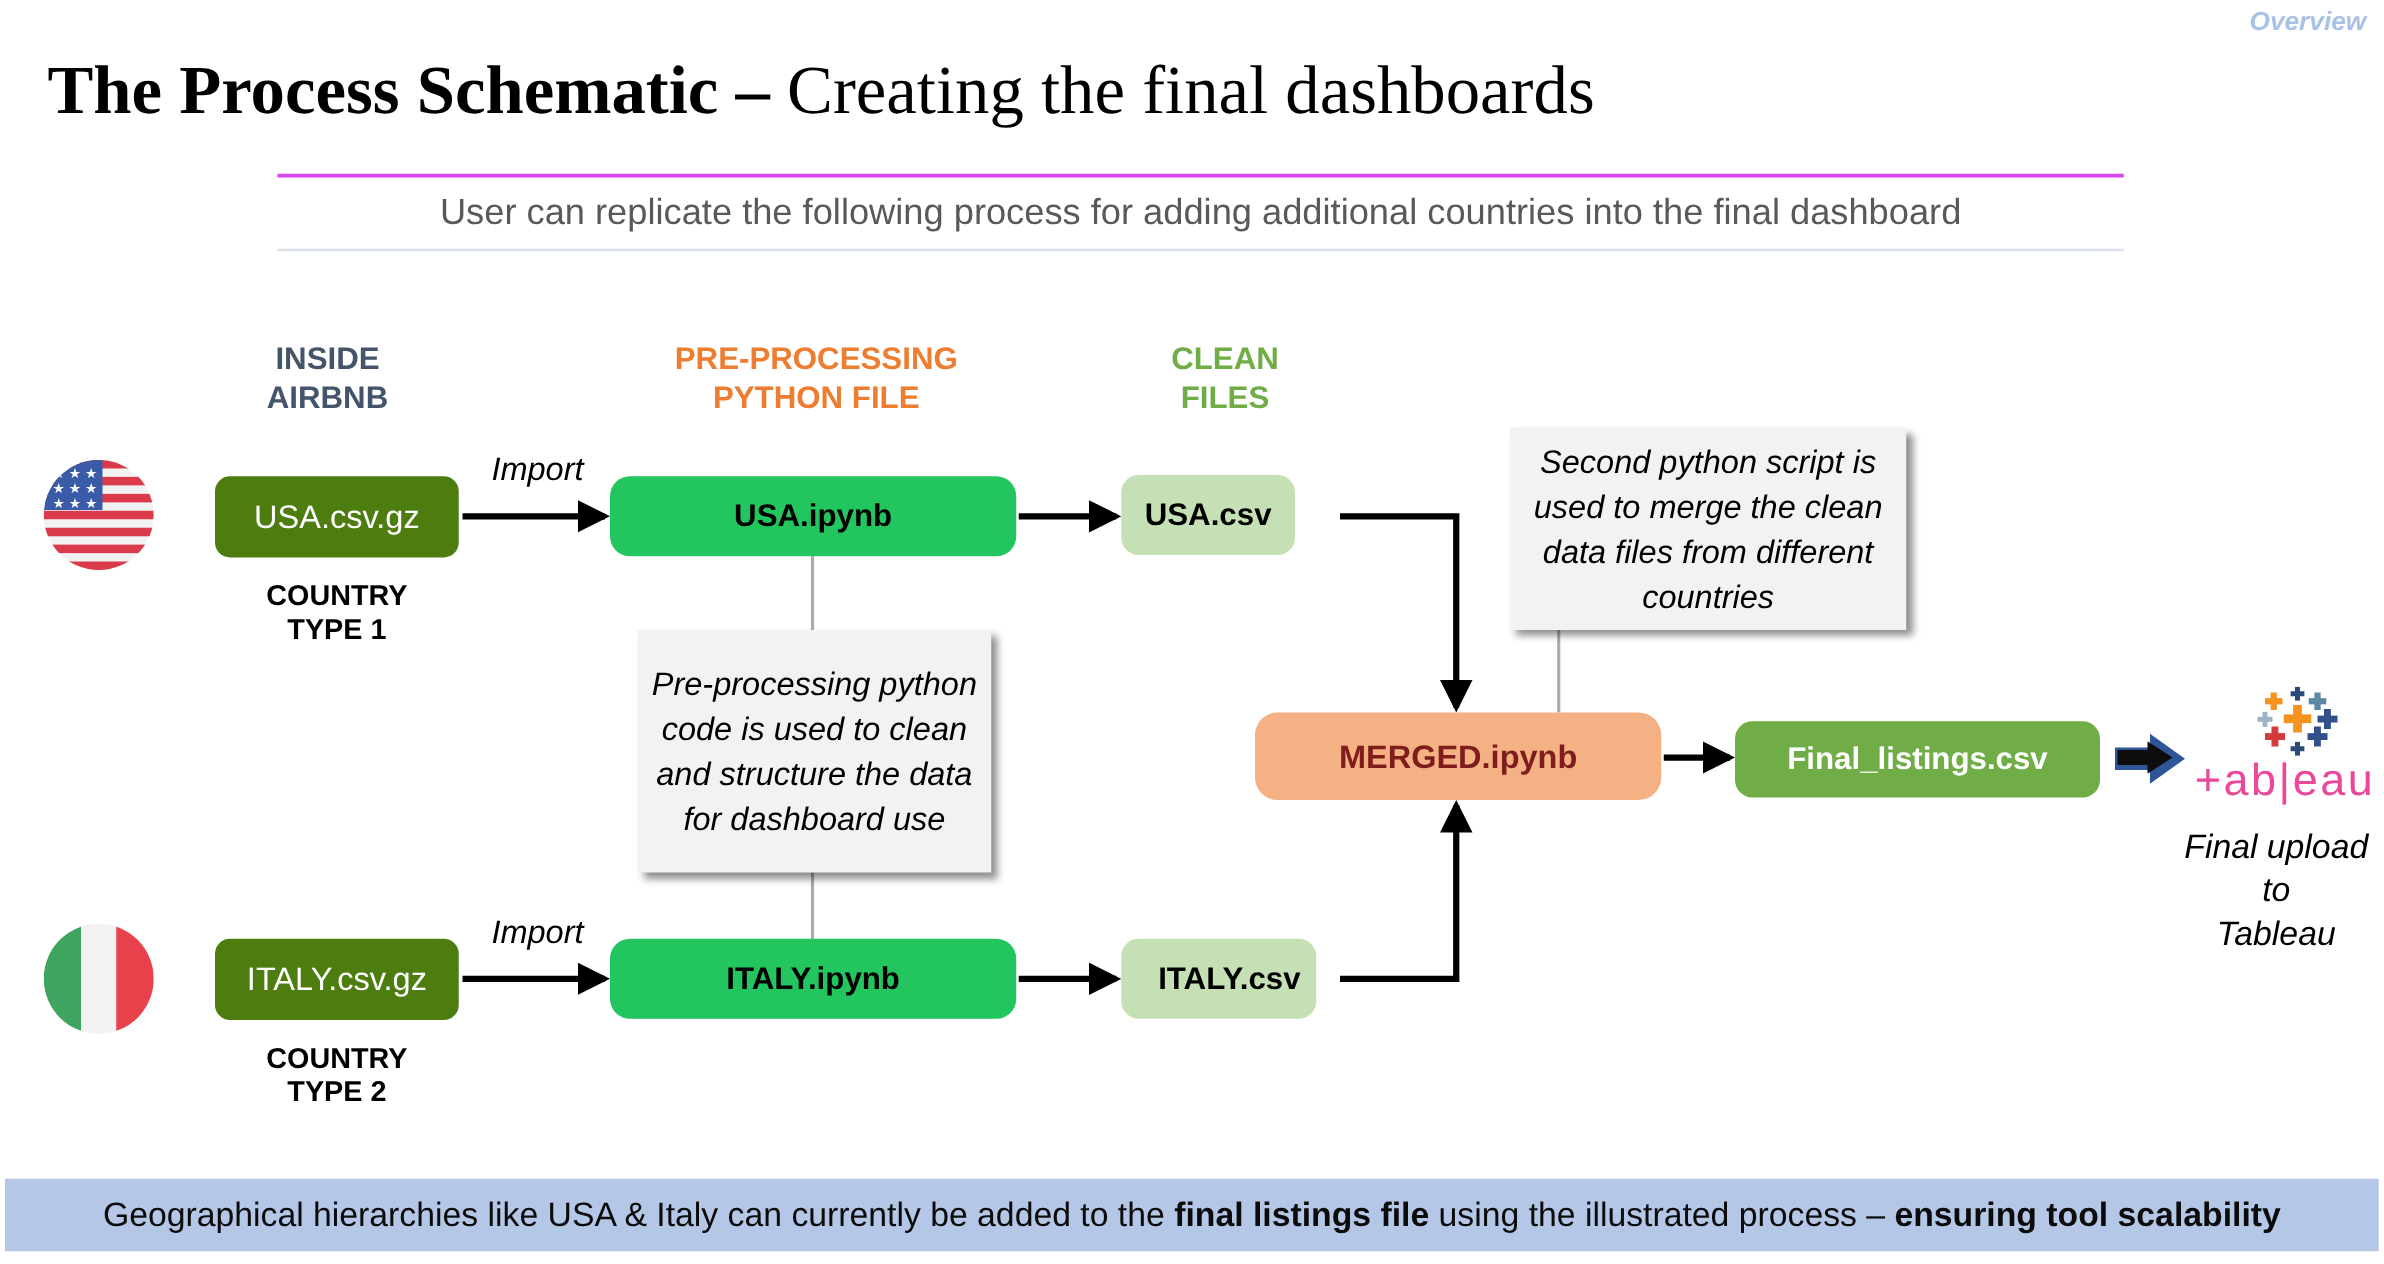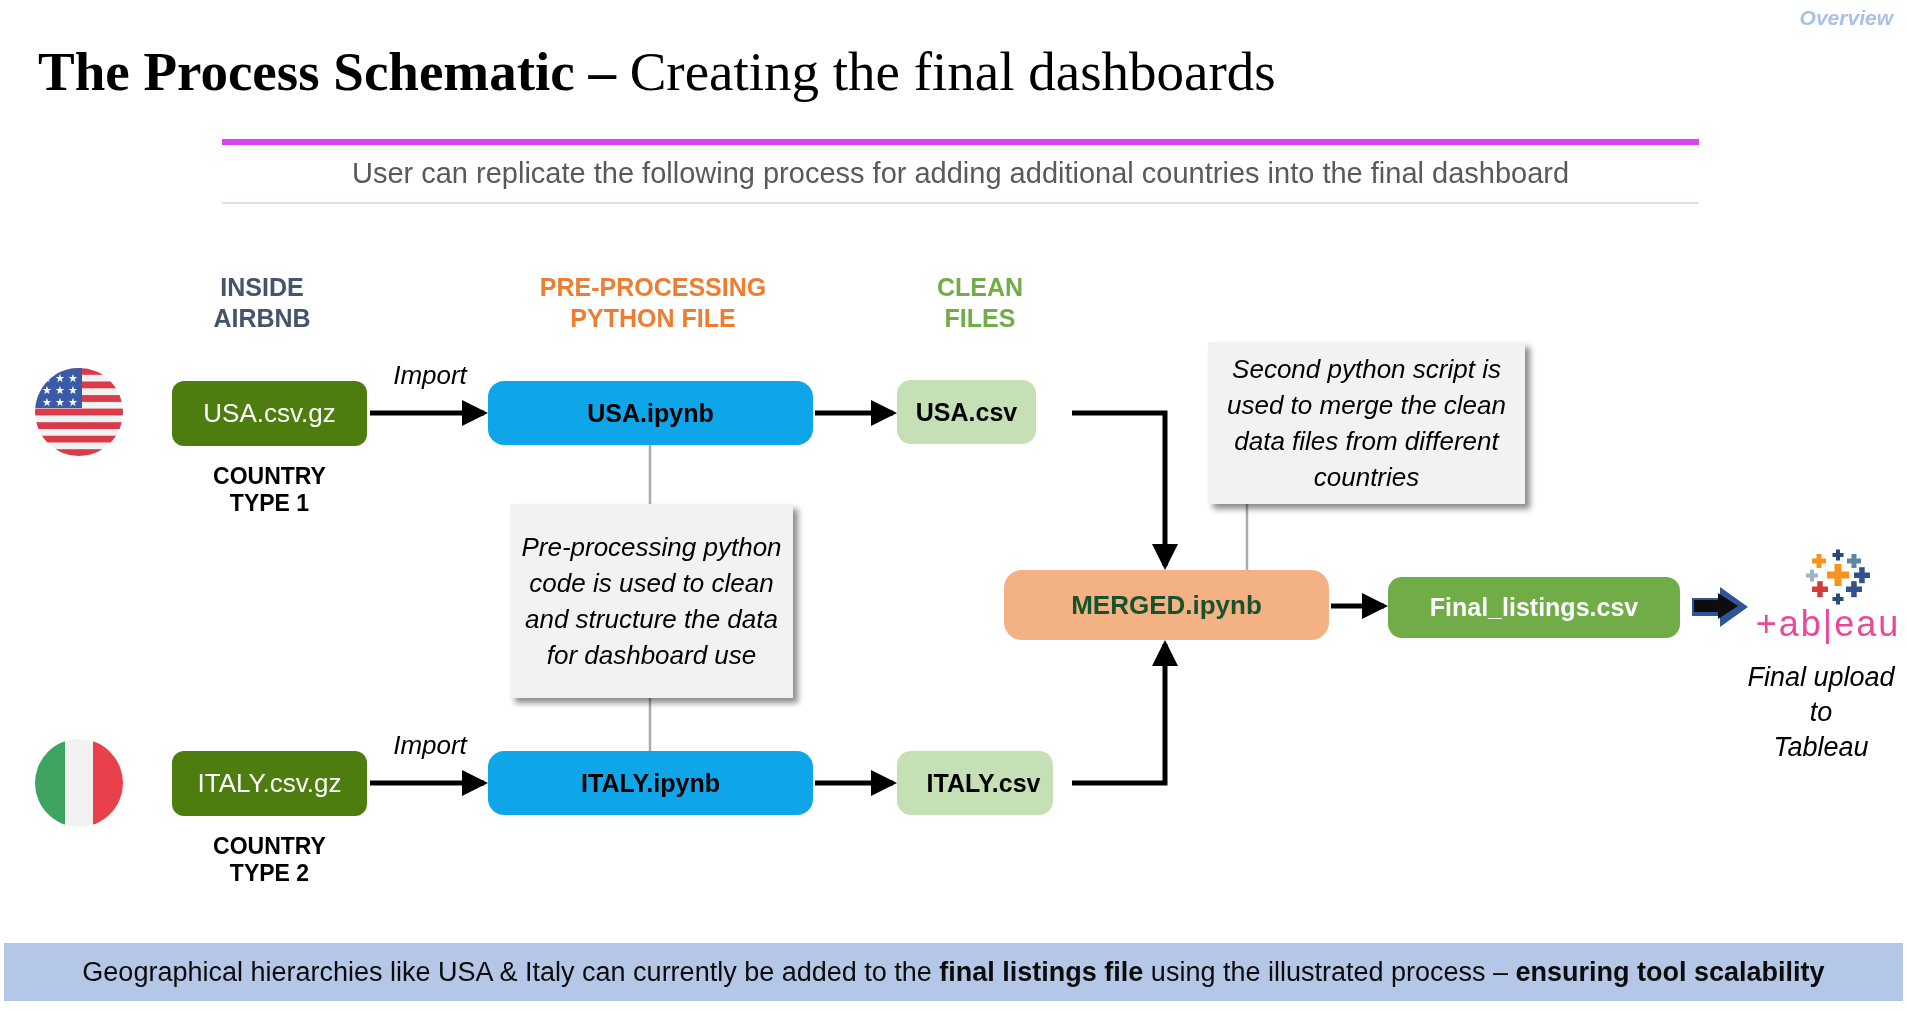--- a/index.html
+++ b/index.html
@@ -10,42 +10,42 @@
   
   .overview{position:absolute;top:6px;right:14px;font-size:21px;font-style:italic;
     font-weight:600;color:#a8c1e8;}
   
   .title{position:absolute;left:38px;top:40px;font-family:"Liberation Serif",serif;
     font-size:55px;color:#000;white-space:nowrap;}
   .title .t-bold{font-weight:700;}
   .title .t-reg{font-weight:400;}
   
   .subtitle{position:absolute;left:222px;top:139px;width:1477px;height:57px;
-    border-top:6px solid #d946ef;border-bottom:2px solid #dbe1eb;
+    border-top:3px solid #d946ef;border-bottom:2px solid #dbe1eb;
     line-height:57px;text-align:center;font-size:29px;color:#595959;}
   
   .col-head{position:absolute;top:272px;text-align:center;font-weight:700;
     font-size:25px;line-height:31px;}
   .col-head.src{left:162px;width:200px;color:#44546a;}
   .col-head.pre{left:488px;width:330px;color:#ed7d31;}
   .col-head.cln{left:880px;width:200px;color:#70ad47;}
   
   .box{position:absolute;display:flex;align-items:center;justify-content:center;
     text-align:center;z-index:2;}
   .box.source{left:172px;width:195px;height:65px;background:#4d7c0f;color:#fff;
     font-size:26px;border-radius:12px;}
   .box.source.r1{top:381px;} .box.source.r2{top:751px;}
-  .box.nb{left:488px;width:325px;height:64px;background:#0ea5e9;color:#000;
+  .box.nb{left:488px;width:325px;height:64px;background:#22c55e;color:#000;
     font-weight:700;font-size:25px;border-radius:16px;}
   .box.nb.r1{top:381px;} .box.nb.r2{top:751px;border-radius:16px;}
   .box.csv{left:897px;width:139px;height:64px;background:#c5e0b4;color:#000;
     font-weight:700;font-size:25px;border-radius:14px;}
   .box.csv.r1{top:380px;} .box.csv.r2{top:751px;padding-left:17px;}
   .box.merged{left:1004px;top:570px;width:325px;height:70px;background:#f4b183;
-    color:#14532d;font-weight:700;font-size:26px;border-radius:18px;}
+    color:#7f1d1d;font-weight:700;font-size:26px;border-radius:18px;}
   .box.final{left:1388px;top:577px;width:292px;height:61px;background:#70ad47;
     color:#fff;font-weight:700;font-size:25px;border-radius:14px;}
   
   .import-label{position:absolute;left:378px;width:104px;text-align:center;
     font-style:italic;font-size:26px;color:#000;}
   .import-label.r1{top:360px;} .import-label.r2{top:730px;}
   
   .country-label{position:absolute;left:172px;width:195px;text-align:center;
     font-weight:700;font-size:23px;line-height:27px;color:#000;}
   .country-label.r1{top:463px;} .country-label.r2{top:833px;}

